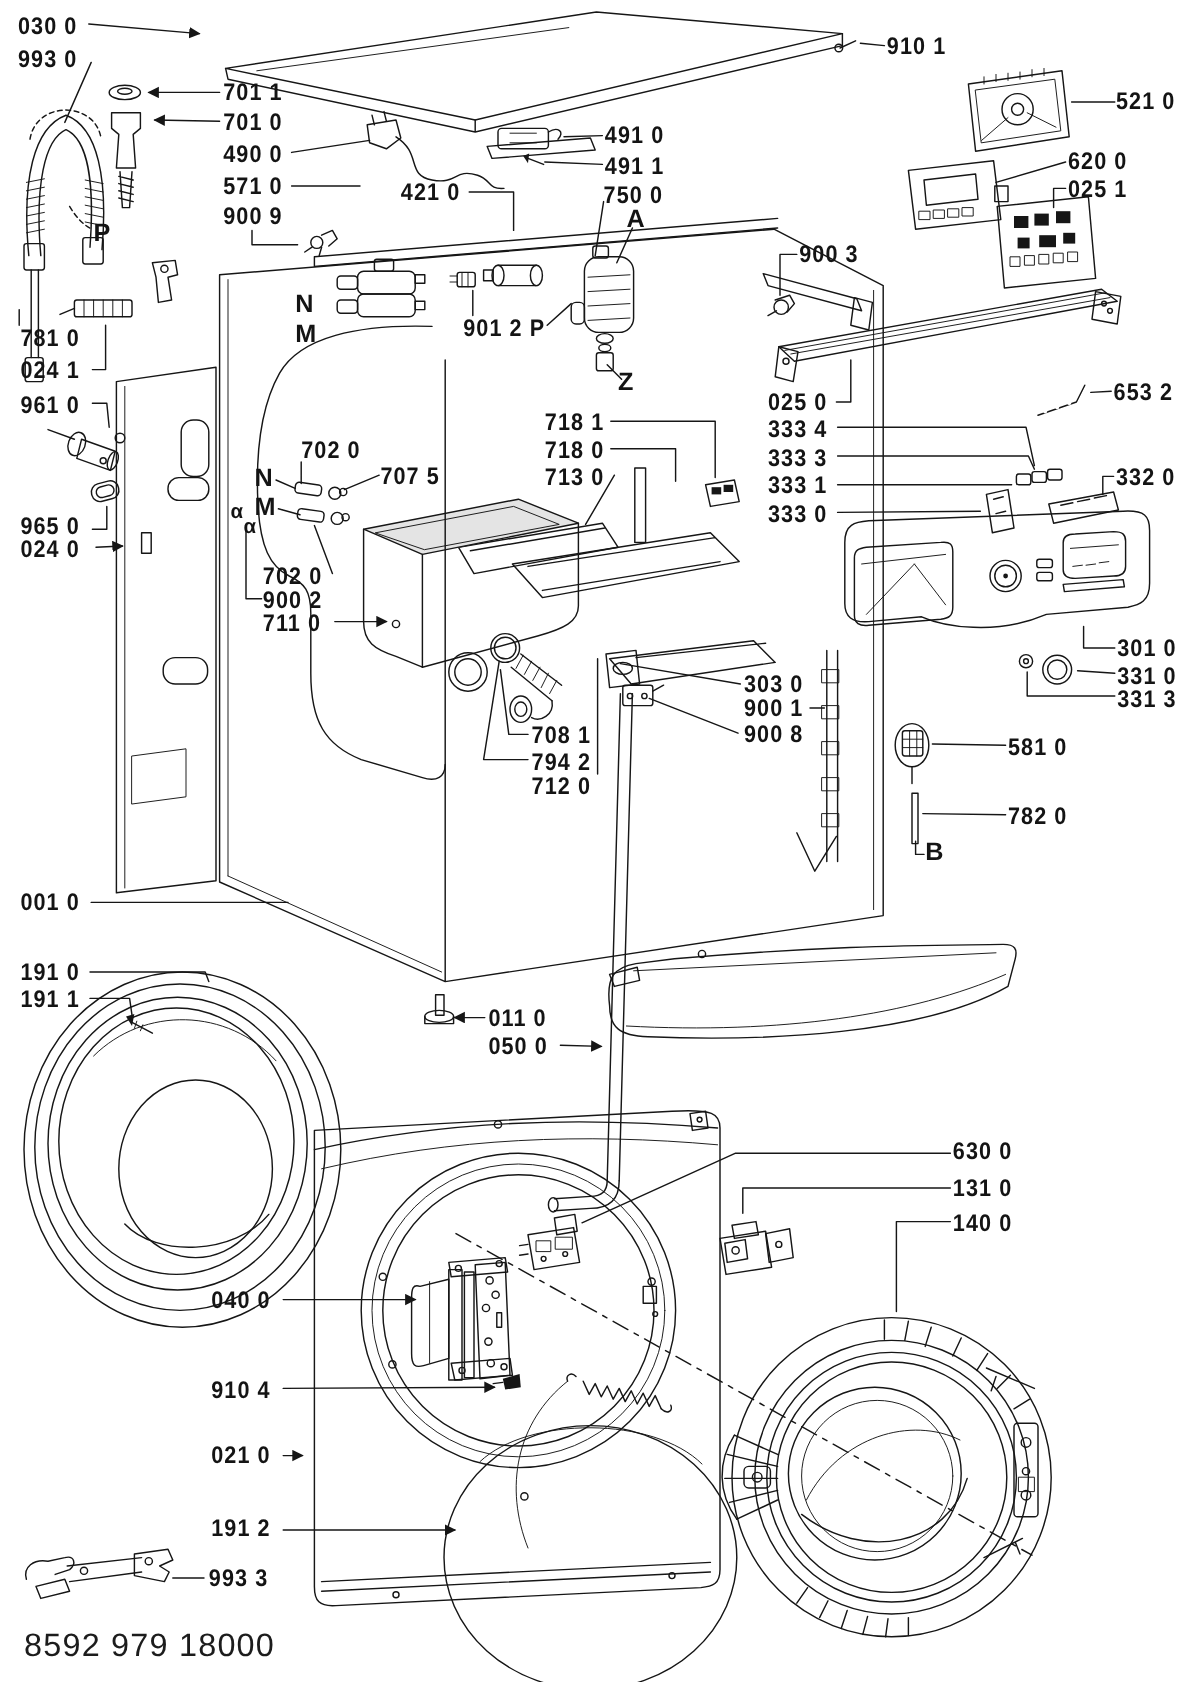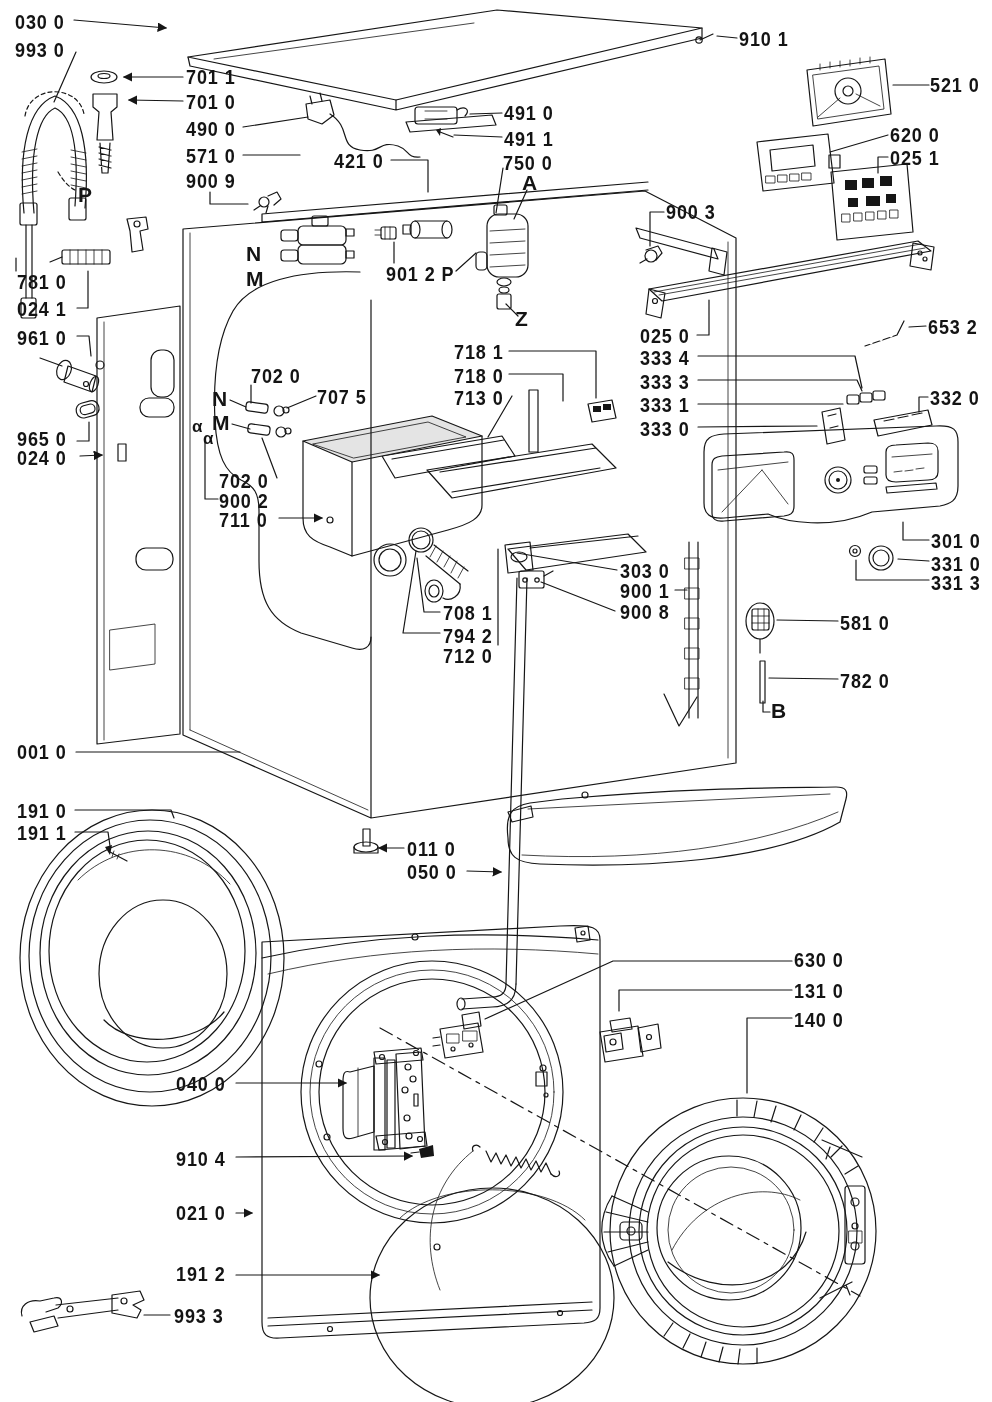--- a/index.html
+++ b/index.html
@@ -565,13 +565,14 @@
       <div class="pletter" style="left: 246px; top: 268px;">M</div>
       <div class="pletter" style="left: 522px; top: 172px;">A</div>
       <div class="pletter" style="left: 515px; top: 308px;">Z</div>
       <div class="pletter" style="left: 212px; top: 388px;">N</div>
       <div class="pletter" style="left: 212px; top: 412px;">M</div>
       <div class="pletter" style="left: 771px; top: 700px;">B</div>
       <div class="pletter" style="left: 192px; top: 418px; font-size: 17px;">α</div>
       <div class="pletter" style="left: 203px; top: 430px; font-size: 17px;">α</div>
     </div>
 
+  <div class="footer-code">8592 979 18000</div>
 </div>
 
 </body></html>

